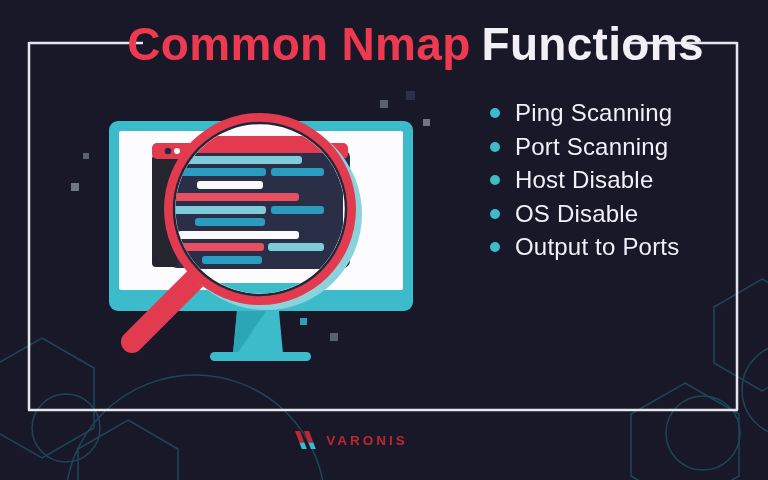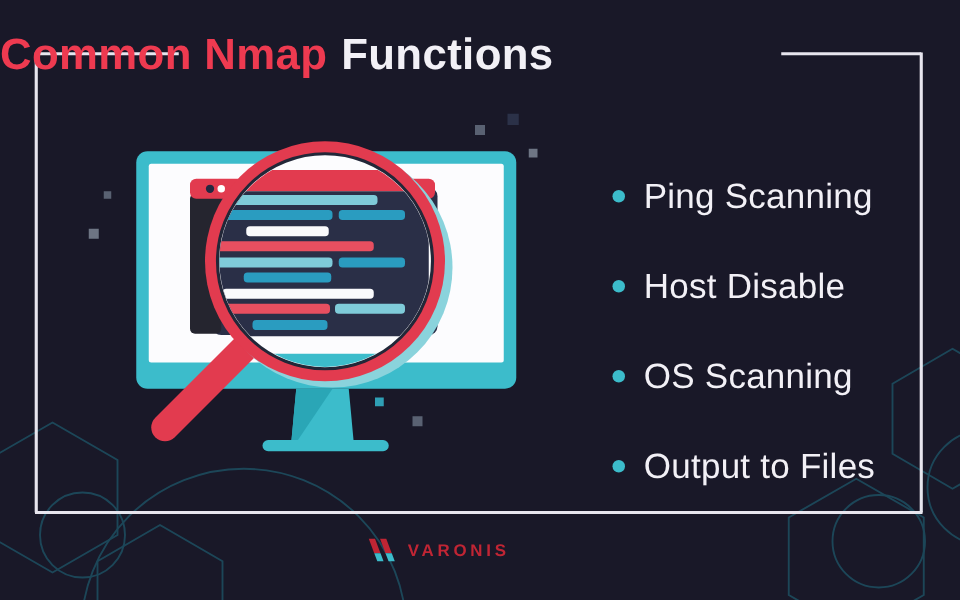--- a/index.html
+++ b/index.html
@@ -10,31 +10,31 @@
   }
   *{box-sizing:border-box;}
   html,body{margin:0;padding:0;}
   body{
     width:768px;height:480px;position:relative;overflow:hidden;
     background:var(--background);
     font-family:"Liberation Sans", sans-serif;
   }
   svg.scene{position:absolute;left:0;top:0;}
   .title{
-    position:absolute;top:25px;left:0;width:704px;text-align:left;
-    font-size:35px;font-weight:800;line-height:38px;letter-spacing:.3px;white-space:nowrap;
+    position:absolute;top:25px;left:0;width:704px;text-align:right;
+    font-size:46px;font-weight:800;line-height:38px;letter-spacing:.3px;white-space:nowrap;
   }
   .title .t-red{color:var(--title-red);}
   .title .t-white{color:var(--text-white);margin-left:11px;}
   ul.fn-list{
     position:absolute;left:515px;top:99px;width:218px;margin:0;padding:0;list-style:none;
   }
   ul.fn-list li{
-    position:relative;color:var(--text-white);font-size:28px;line-height:28px;
-    margin-bottom:5.6px;font-weight:400;letter-spacing:.2px;margin-top:44px;
+    position:relative;color:var(--text-white);font-size:24px;line-height:28px;
+    margin-bottom:5.6px;font-weight:400;letter-spacing:.2px;
   }
   ul.fn-list li::before{
     content:"";position:absolute;left:-25px;top:9px;width:10px;height:10px;border-radius:50%;
     background:var(--teal);
   }
   .footer{
     position:absolute;top:429px;left:0;width:701px;display:flex;align-items:center;
     justify-content:center;gap:7px;
   }
   .brand-text{
@@ -138,23 +138,24 @@
     </g>
   </g>
 </svg>
 
 <div class="title">
   <span class="t-red">Common Nmap</span><span class="t-white">Functions</span>
 </div>
 
 <ul class="fn-list">
     <li>Ping Scanning</li>
+    <li>Port Scanning</li>
     <li>Host Disable</li>
-    <li>OS Scanning</li>
-    <li>Output to Files</li>
+    <li>OS Disable</li>
+    <li>Output to Ports</li>
   </ul>
 
 <div class="footer">
   <svg width="26" height="22" viewBox="0 0 26 22">
     <polygon points="2,2 7,2 11.4,13.5 6.4,13.5" style="fill:var(--brand-red)"></polygon>
     <polygon points="6.4,13.5 11.4,13.5 13.8,20 8.8,20" style="fill:var(--teal)"></polygon>
     <polygon points="11,2 16,2 20.4,13.5 15.4,13.5" style="fill:var(--brand-red)"></polygon>
     <polygon points="15.4,13.5 20.4,13.5 22.8,20 17.8,20" style="fill:var(--teal)"></polygon>
   </svg>
   <span class="brand-text">VARONIS</span>

